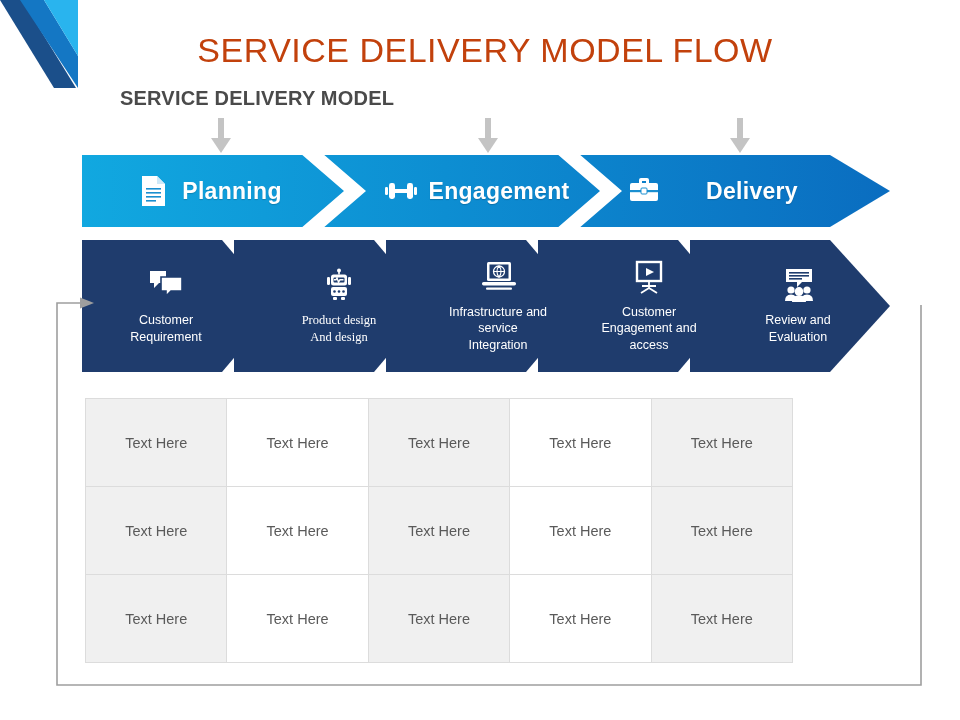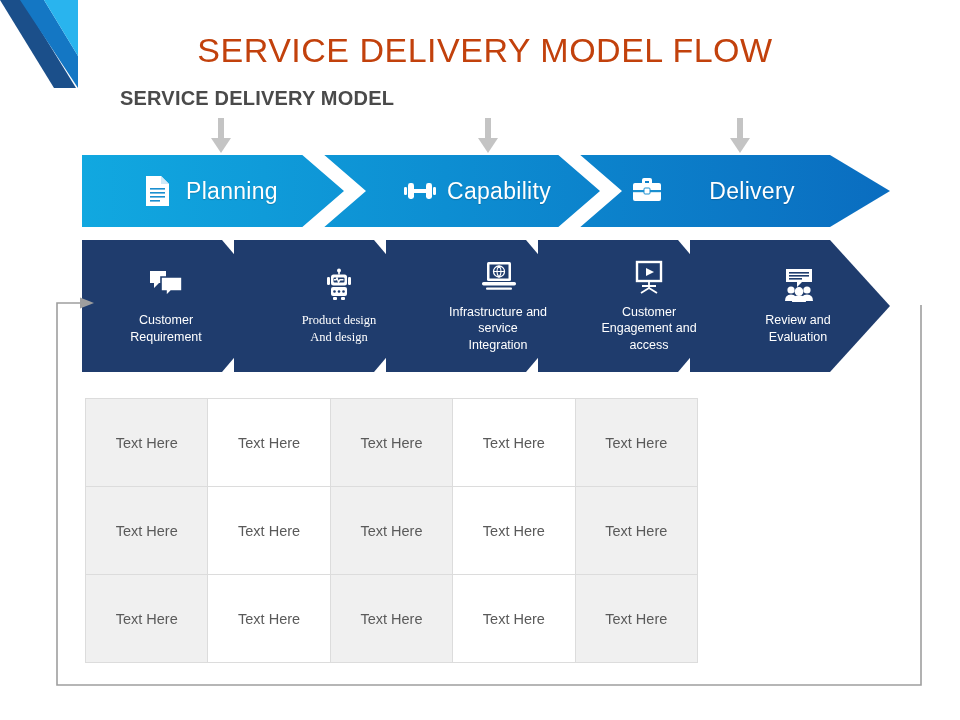--- a/index.html
+++ b/index.html
@@ -33,21 +33,21 @@
 
   
   .topband{position:absolute;left:82px;top:155px;width:808px;height:72px;}
   .topband svg{display:block;}
   .top-item{
     position:absolute;height:72px;top:155px;
     display:flex;align-items:center;justify-content:center;
     gap:14px;pointer-events:none;
   }
   .top-label{
-    color:#ffffff;font-size:23px;font-weight:400;letter-spacing:.3px;
+    color:#ffffff;font-size:23px;font-weight:700;letter-spacing:.3px;
     white-space:nowrap;text-shadow:0 1px 1px rgba(0,0,0,.18);
   }
   .top-icon{width:30px;height:32px;flex:0 0 auto;}
 
   
   .navyband{position:absolute;left:82px;top:232px;width:808px;height:148px;}
   .navy-item{
     position:absolute;top:232px;height:148px;
     display:flex;flex-direction:column;align-items:center;justify-content:center;
     pointer-events:none;
@@ -57,21 +57,21 @@
     color:#ffffff;font-size:12.5px;line-height:16.5px;
     text-align:center;font-weight:400;width:112px;
   }
 
   
   .loop{position:absolute;left:40px;top:290px;width:900px;height:410px;}
 
   
   .tbl{
     position:absolute;left:85px;top:398px;
-    width:613px;height:256px;
+    width:708px;height:256px;
     border-collapse:collapse;table-layout:fixed;
   }
   .tbl td{
     border:1px solid #dcdcdc;
     text-align:center;vertical-align:middle;
     font-size:14.5px;color:#5a5a5a;font-weight:400;
     height:85px;
   }
   .tbl td.shade{background:#f0f0f0;}
   .tbl td.plain{background:#ffffff;}
@@ -150,21 +150,21 @@
       <svg width="34" height="32" viewBox="0 0 34 32">
         <g fill="#ffffff">
           <rect x="1" y="12" width="3" height="8" rx="1.2"></rect>
           <rect x="5" y="8" width="6" height="16" rx="2.4"></rect>
           <rect x="11" y="14" width="12" height="4"></rect>
           <rect x="23" y="8" width="6" height="16" rx="2.4"></rect>
           <rect x="30" y="12" width="3" height="8" rx="1.2"></rect>
         </g>
       </svg>
     </span>
-    <span class="top-label">Capability</span>
+    <span class="top-label">Engagement</span>
   </div>
 
   <div class="top-item" style="left:608px;width:210px;gap:48px;">
     <span class="top-icon">
       <svg width="32" height="30" viewBox="0 0 32 30">
         <path d="M11,5 L11,8 L14,8 L14,6 L18,6 L18,8 L21,8 L21,5 Q21,3 19,3 L13,3 Q11,3 11,5 Z" fill="#ffffff"></path>
         <rect x="2" y="8" width="28" height="18" rx="2" fill="#ffffff"></rect>
         <rect x="2" y="15" width="28" height="2.2" fill="#1a8fd0"></rect>
         <rect x="13" y="13" width="6" height="6" rx="1" fill="#ffffff" stroke="#1a8fd0" stroke-width="1"></rect>
       </svg>

